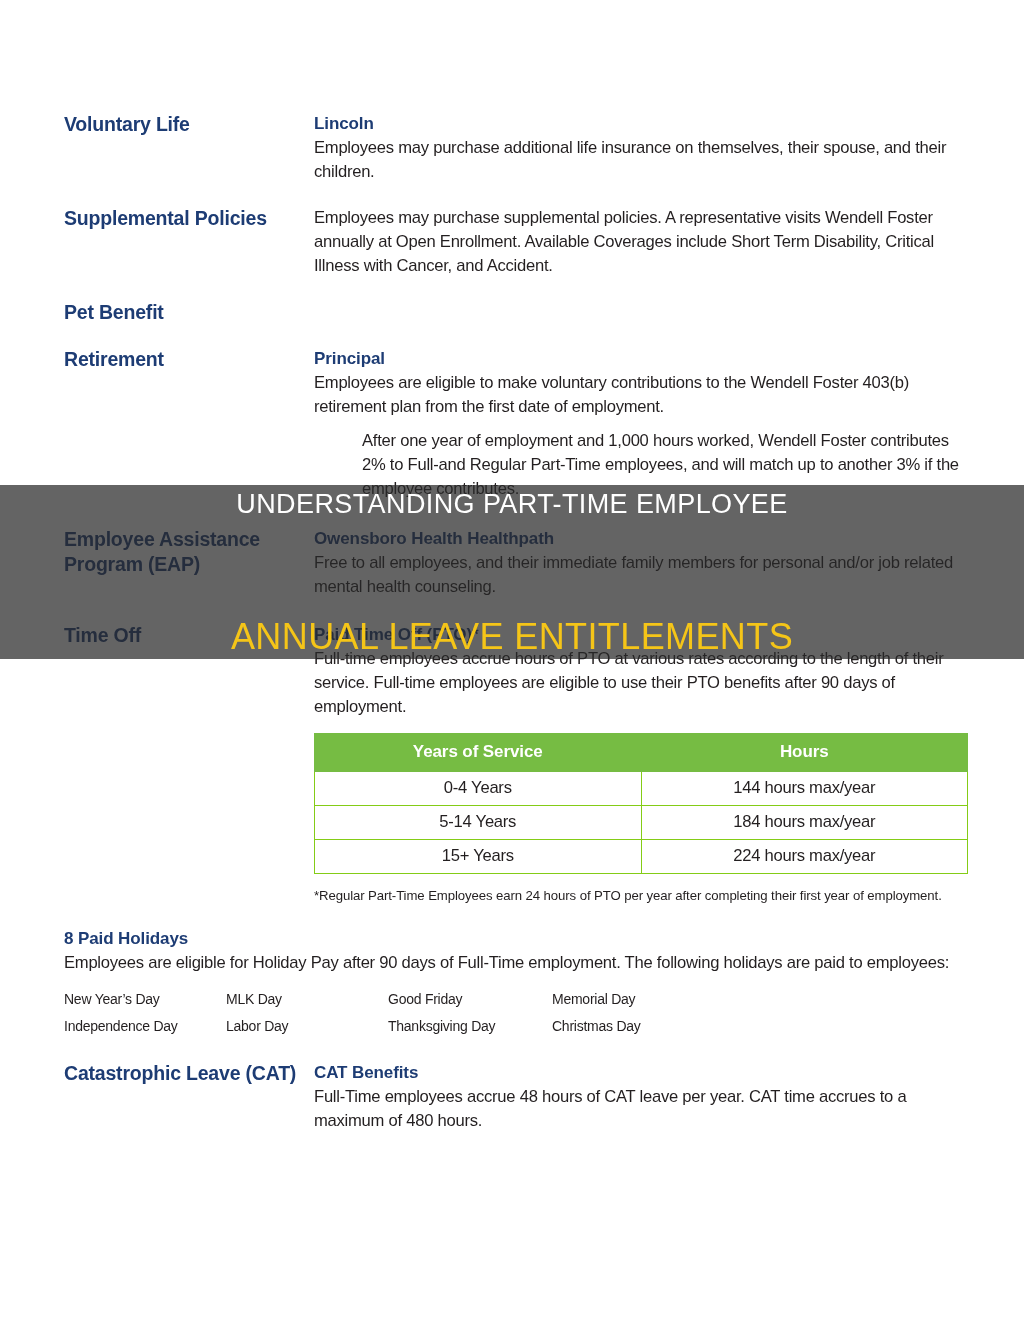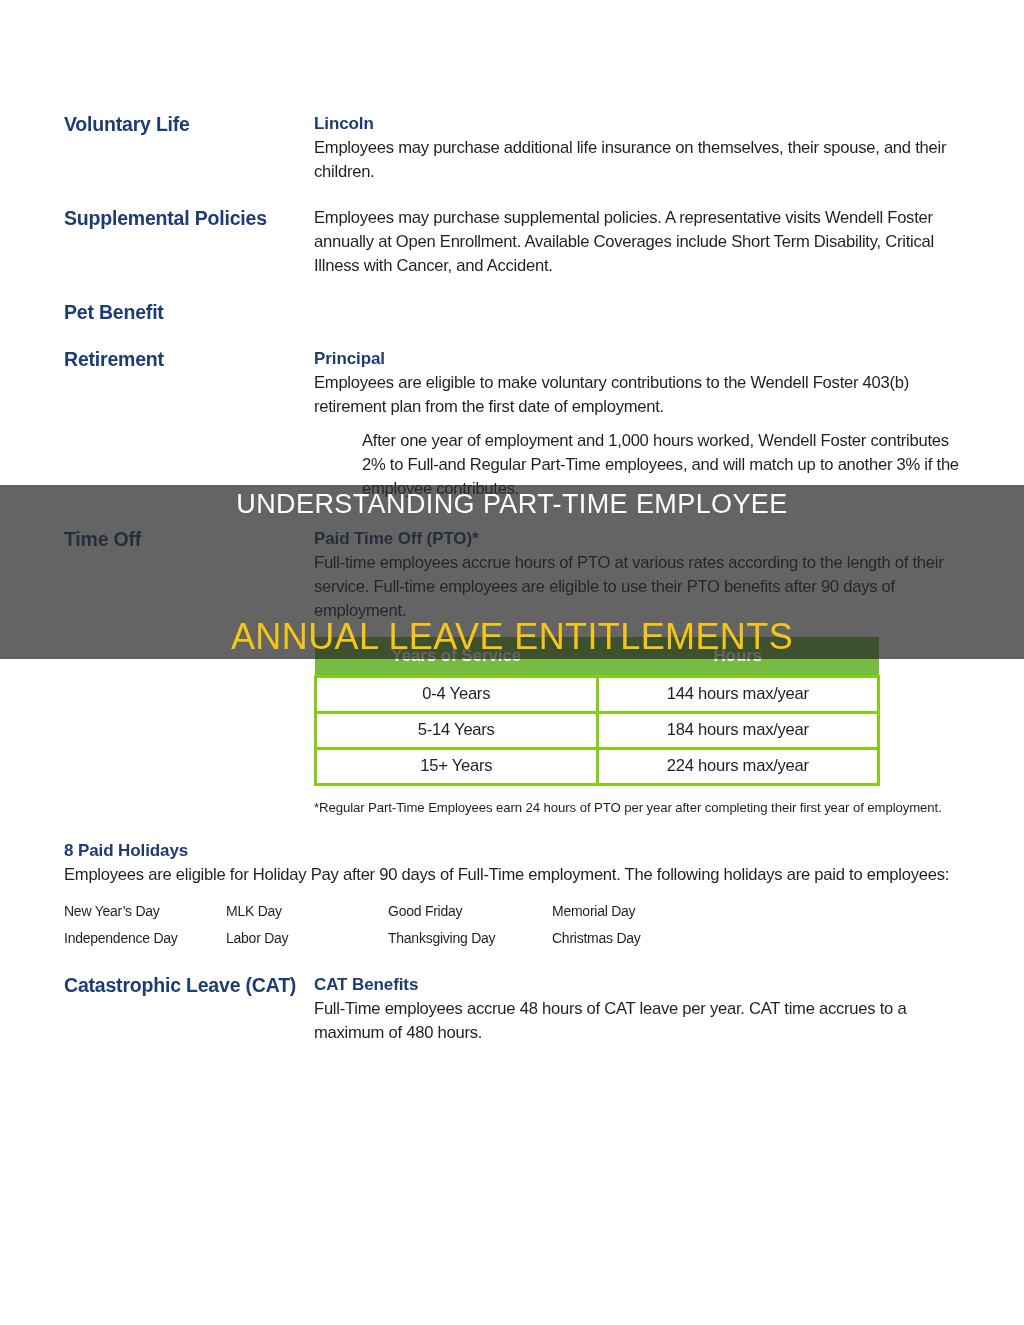--- a/index.html
+++ b/index.html
@@ -60,21 +60,21 @@
     letter-spacing: -0.25px;
   }
   .para + .para {
     margin-top: 10px;
     margin-left: 48px;
   }
 
   
   .pto-table {
     border-collapse: collapse;
-    width: 566px;
+    width: 654px;
     margin-top: 14px;
     table-layout: fixed;
   }
   .pto-table th {
     background: #76bc43;
     color: #ffffff;
     font-weight: bold;
     font-size: 17px;
     padding: 8px 4px 9px 4px;
     text-align: center;
@@ -82,21 +82,21 @@
     border: 1px solid #76bc43;
   }
   .pto-table th.th-split {
     border-left: 1px solid #6d28d9;
   }
   .pto-table td {
     font-size: 16.6px;
     color: #231f20;
     text-align: center;
     padding: 6px 4px 7px 4px;
-    border: 3px solid #84cc16;
+    border: 1px solid #84cc16;
     letter-spacing: -0.25px;
   }
   .footnote {
     margin-top: 12px;
     font-size: 13.2px;
     line-height: 19px;
     color: #231f20;
     width: 645px;
     letter-spacing: -0.1px;
   }
@@ -174,20 +174,27 @@
 
     <div class="row" style="margin-bottom:26px;">
       <div class="row-label">Retirement</div>
       <div class="row-body">
         <div class="sub-head">Principal</div>
         <div class="para">Employees are eligible to make voluntary contributions to the Wendell Foster 403(b) retirement plan from the first date of employment.</div>
         <div class="para">After one year of employment and 1,000 hours worked, Wendell Foster contributes 2% to Full-and Regular Part-Time employees, and will match up to another 3% if the employee contributes.</div>
       </div>
     </div>
 
+    <div class="row" style="margin-bottom:24px;">
+      <div class="row-label">Employee Assistance Program (EAP)</div>
+      <div class="row-body">
+        <div class="sub-head">Owensboro Health Healthpath</div>
+        <div class="para">Free to all employees, and their immediate family members for personal and/or job related mental health counseling.</div>
+      </div>
+    </div>
 
     <div class="row" style="margin-bottom:22px;">
       <div class="row-label">Time Off</div>
       <div class="row-body">
         <div class="sub-head">Paid Time Off (PTO)*</div>
         <div class="para">Full-time employees accrue hours of PTO at various rates according to the length of their service. Full-time employees are eligible to use their PTO benefits after 90 days of employment.</div>
 
         <table class="pto-table">
           <thead>
             <tr>

